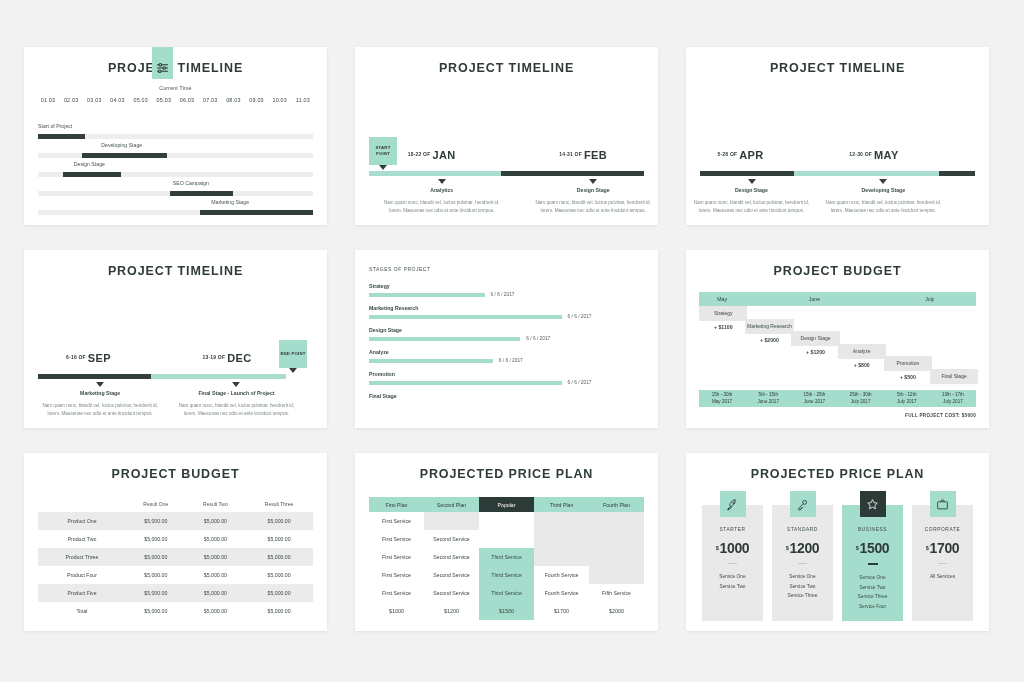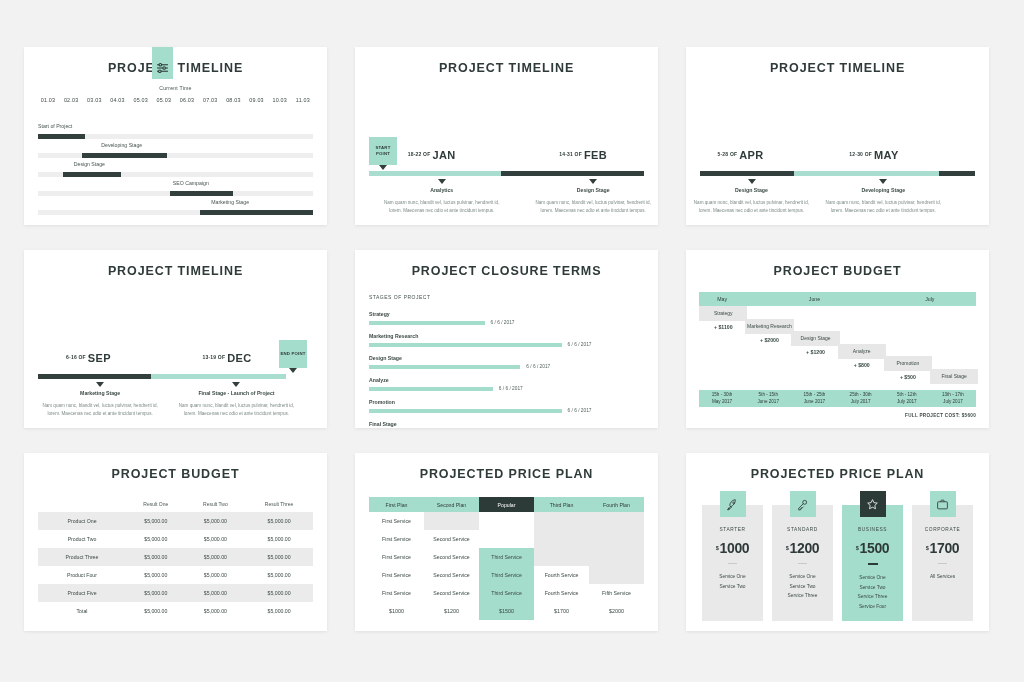--- a/index.html
+++ b/index.html
@@ -243,21 +243,20 @@
         <div class="tl-month" style="left:calc(14px + 65.5% - 34px)"><span class="rng">13-19 OF</span>DEC</div>
         <div class="tl-arrow" style="left:calc(14px + 65.5% - 4px)"></div>
         <div class="tl-stage" style="left:calc(14px + 65.5% - 60px);width:120px">Final Stage - Launch of Project</div>
         <div class="tl-desc" style="left:calc(14px + 65.5% - 60px)">Nam quam nunc, blandit vel, luctus pulvinar, hendrerit id, lorem. Maecenas nec odio et ante tincidunt tempus.</div>
         <div class="point-box" style="top:62px;right:20px">END POINT</div>
         <div class="tl-arrow" style="top:90px;right:30px"></div>
       </div>
   </div>
 
   <div class="card">
-    <div class="card-title">PROJECT CLOSURE TERMS</div>
     <div class="ct">
       <div class="ct-sub">STAGES OF PROJECT</div>
       <div id="ct-items">
           <div class="ct-item">
             <div class="ct-name">Strategy</div>
             <div class="ct-row">
               <div class="ct-bar" style="width:42%"></div>
               <div class="ct-date">6 / 6 / 2017</div>
             </div>
           </div>

